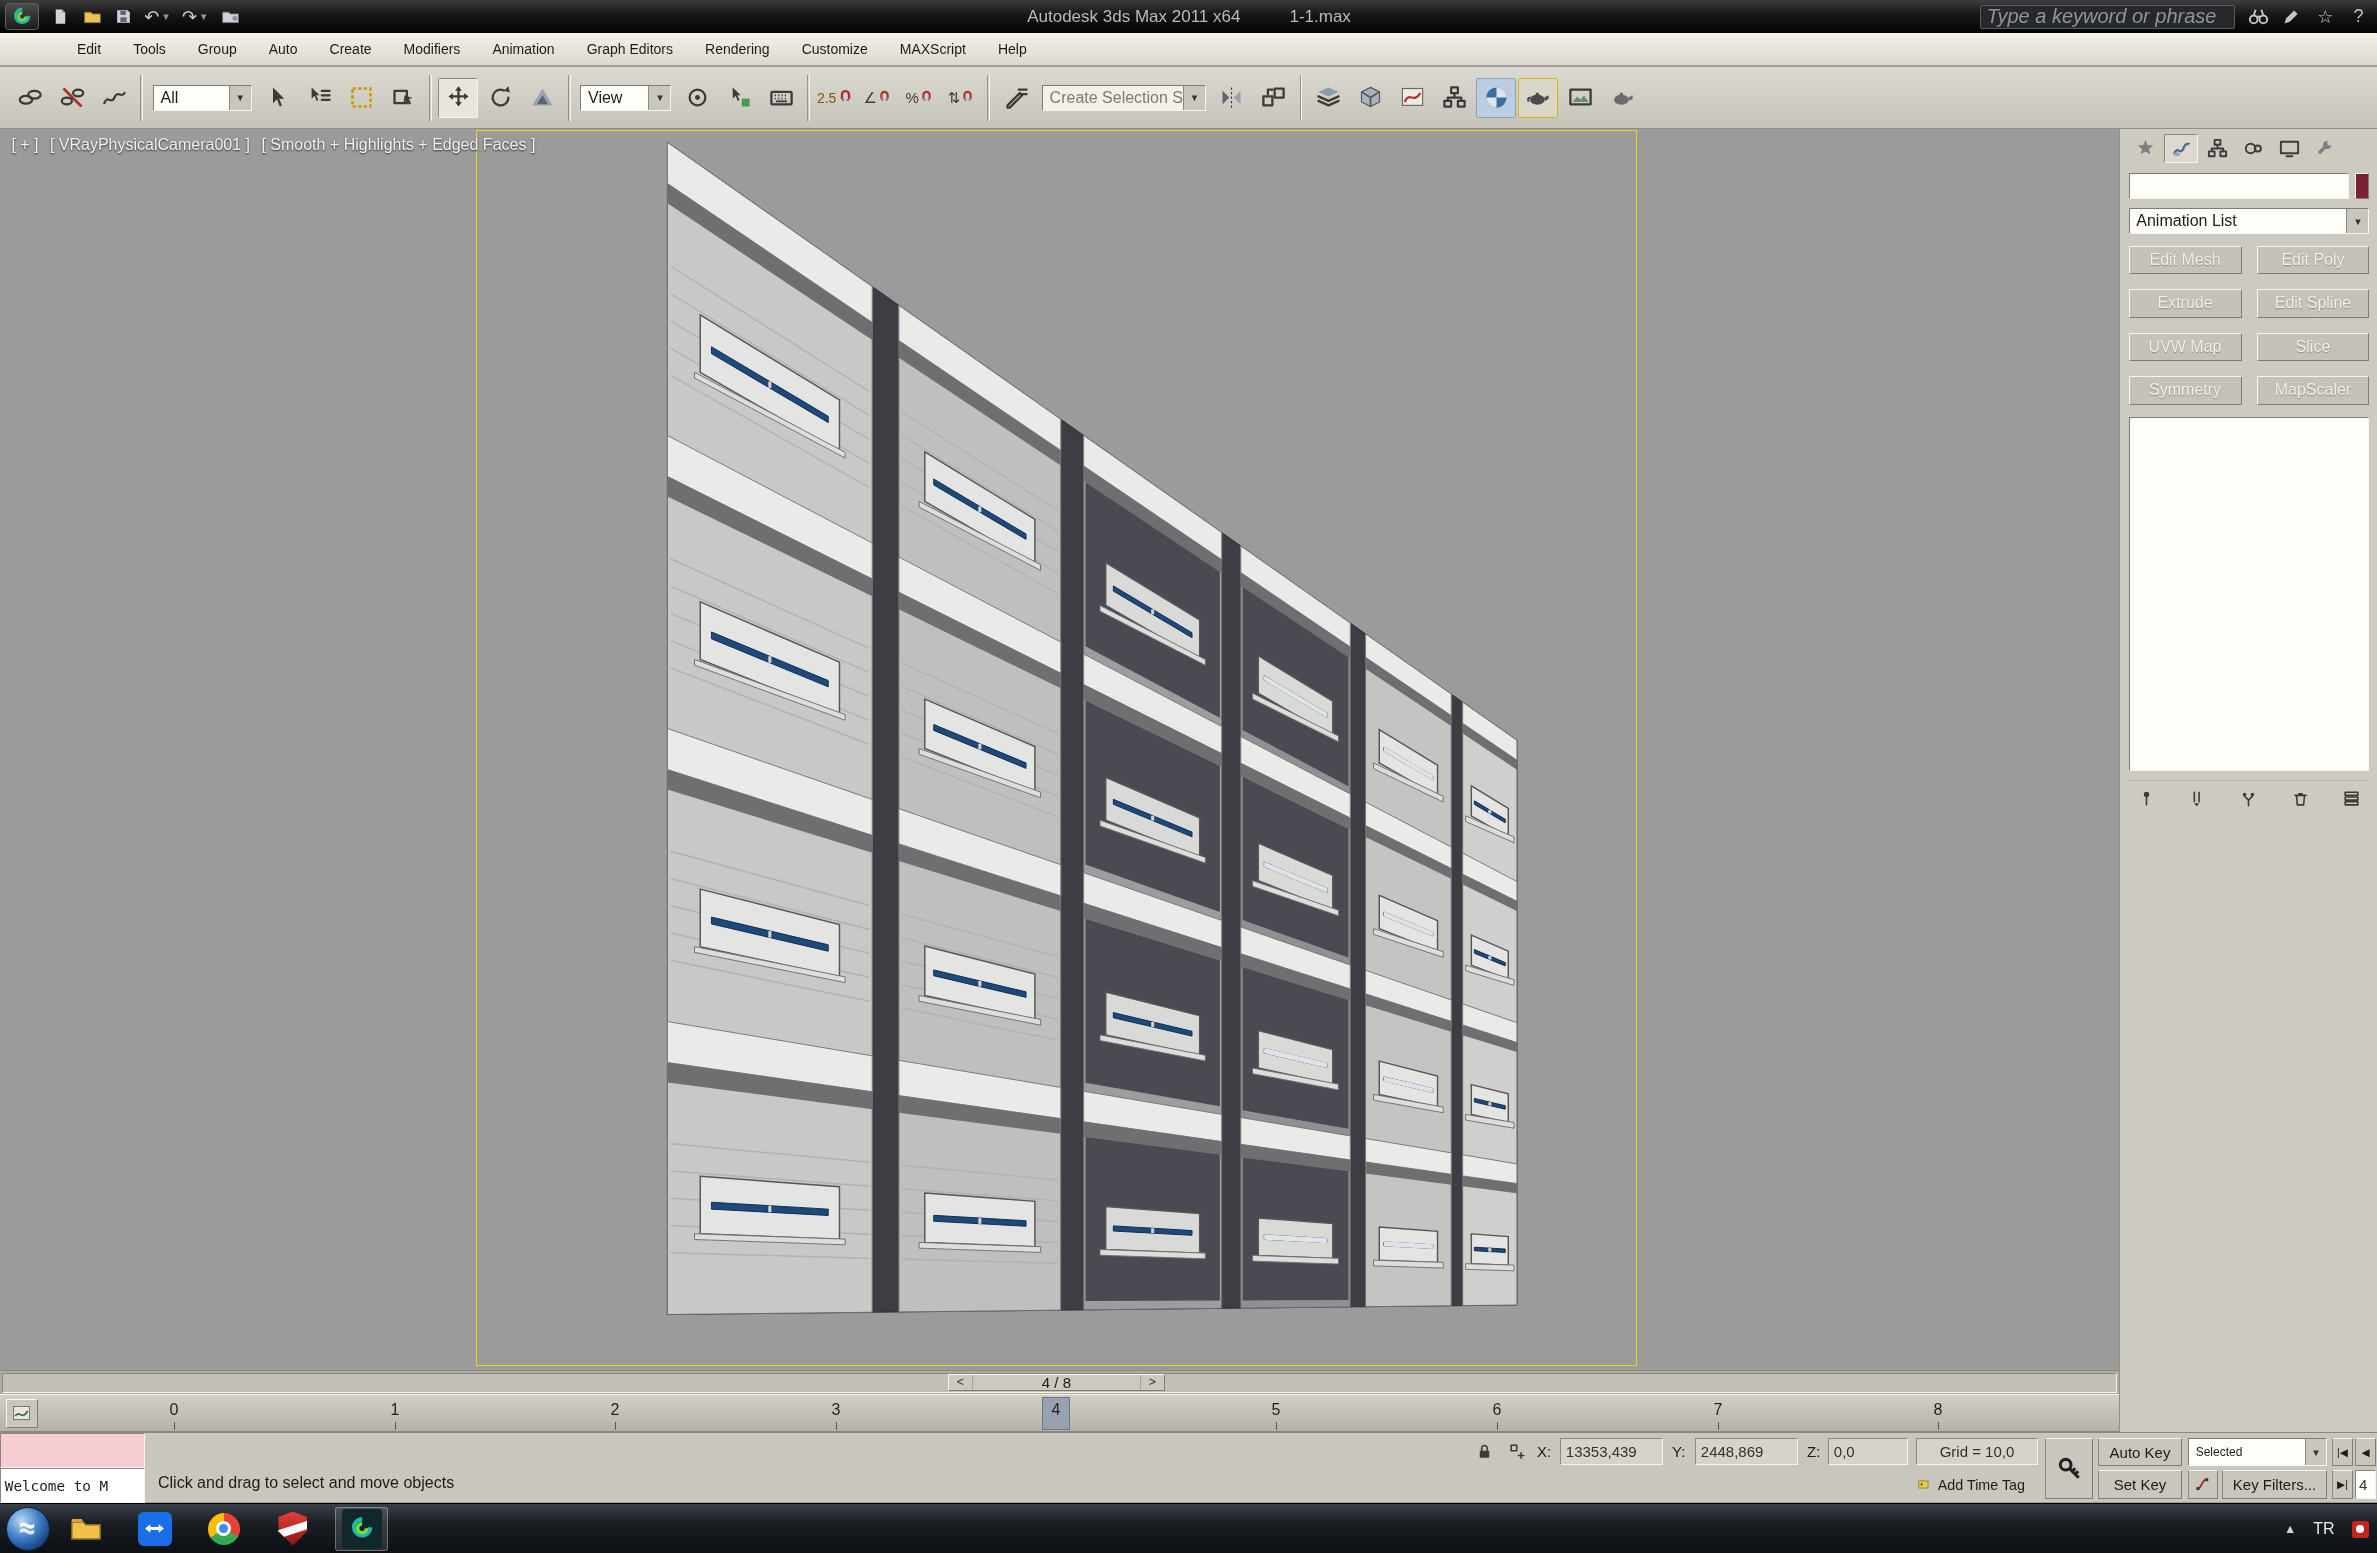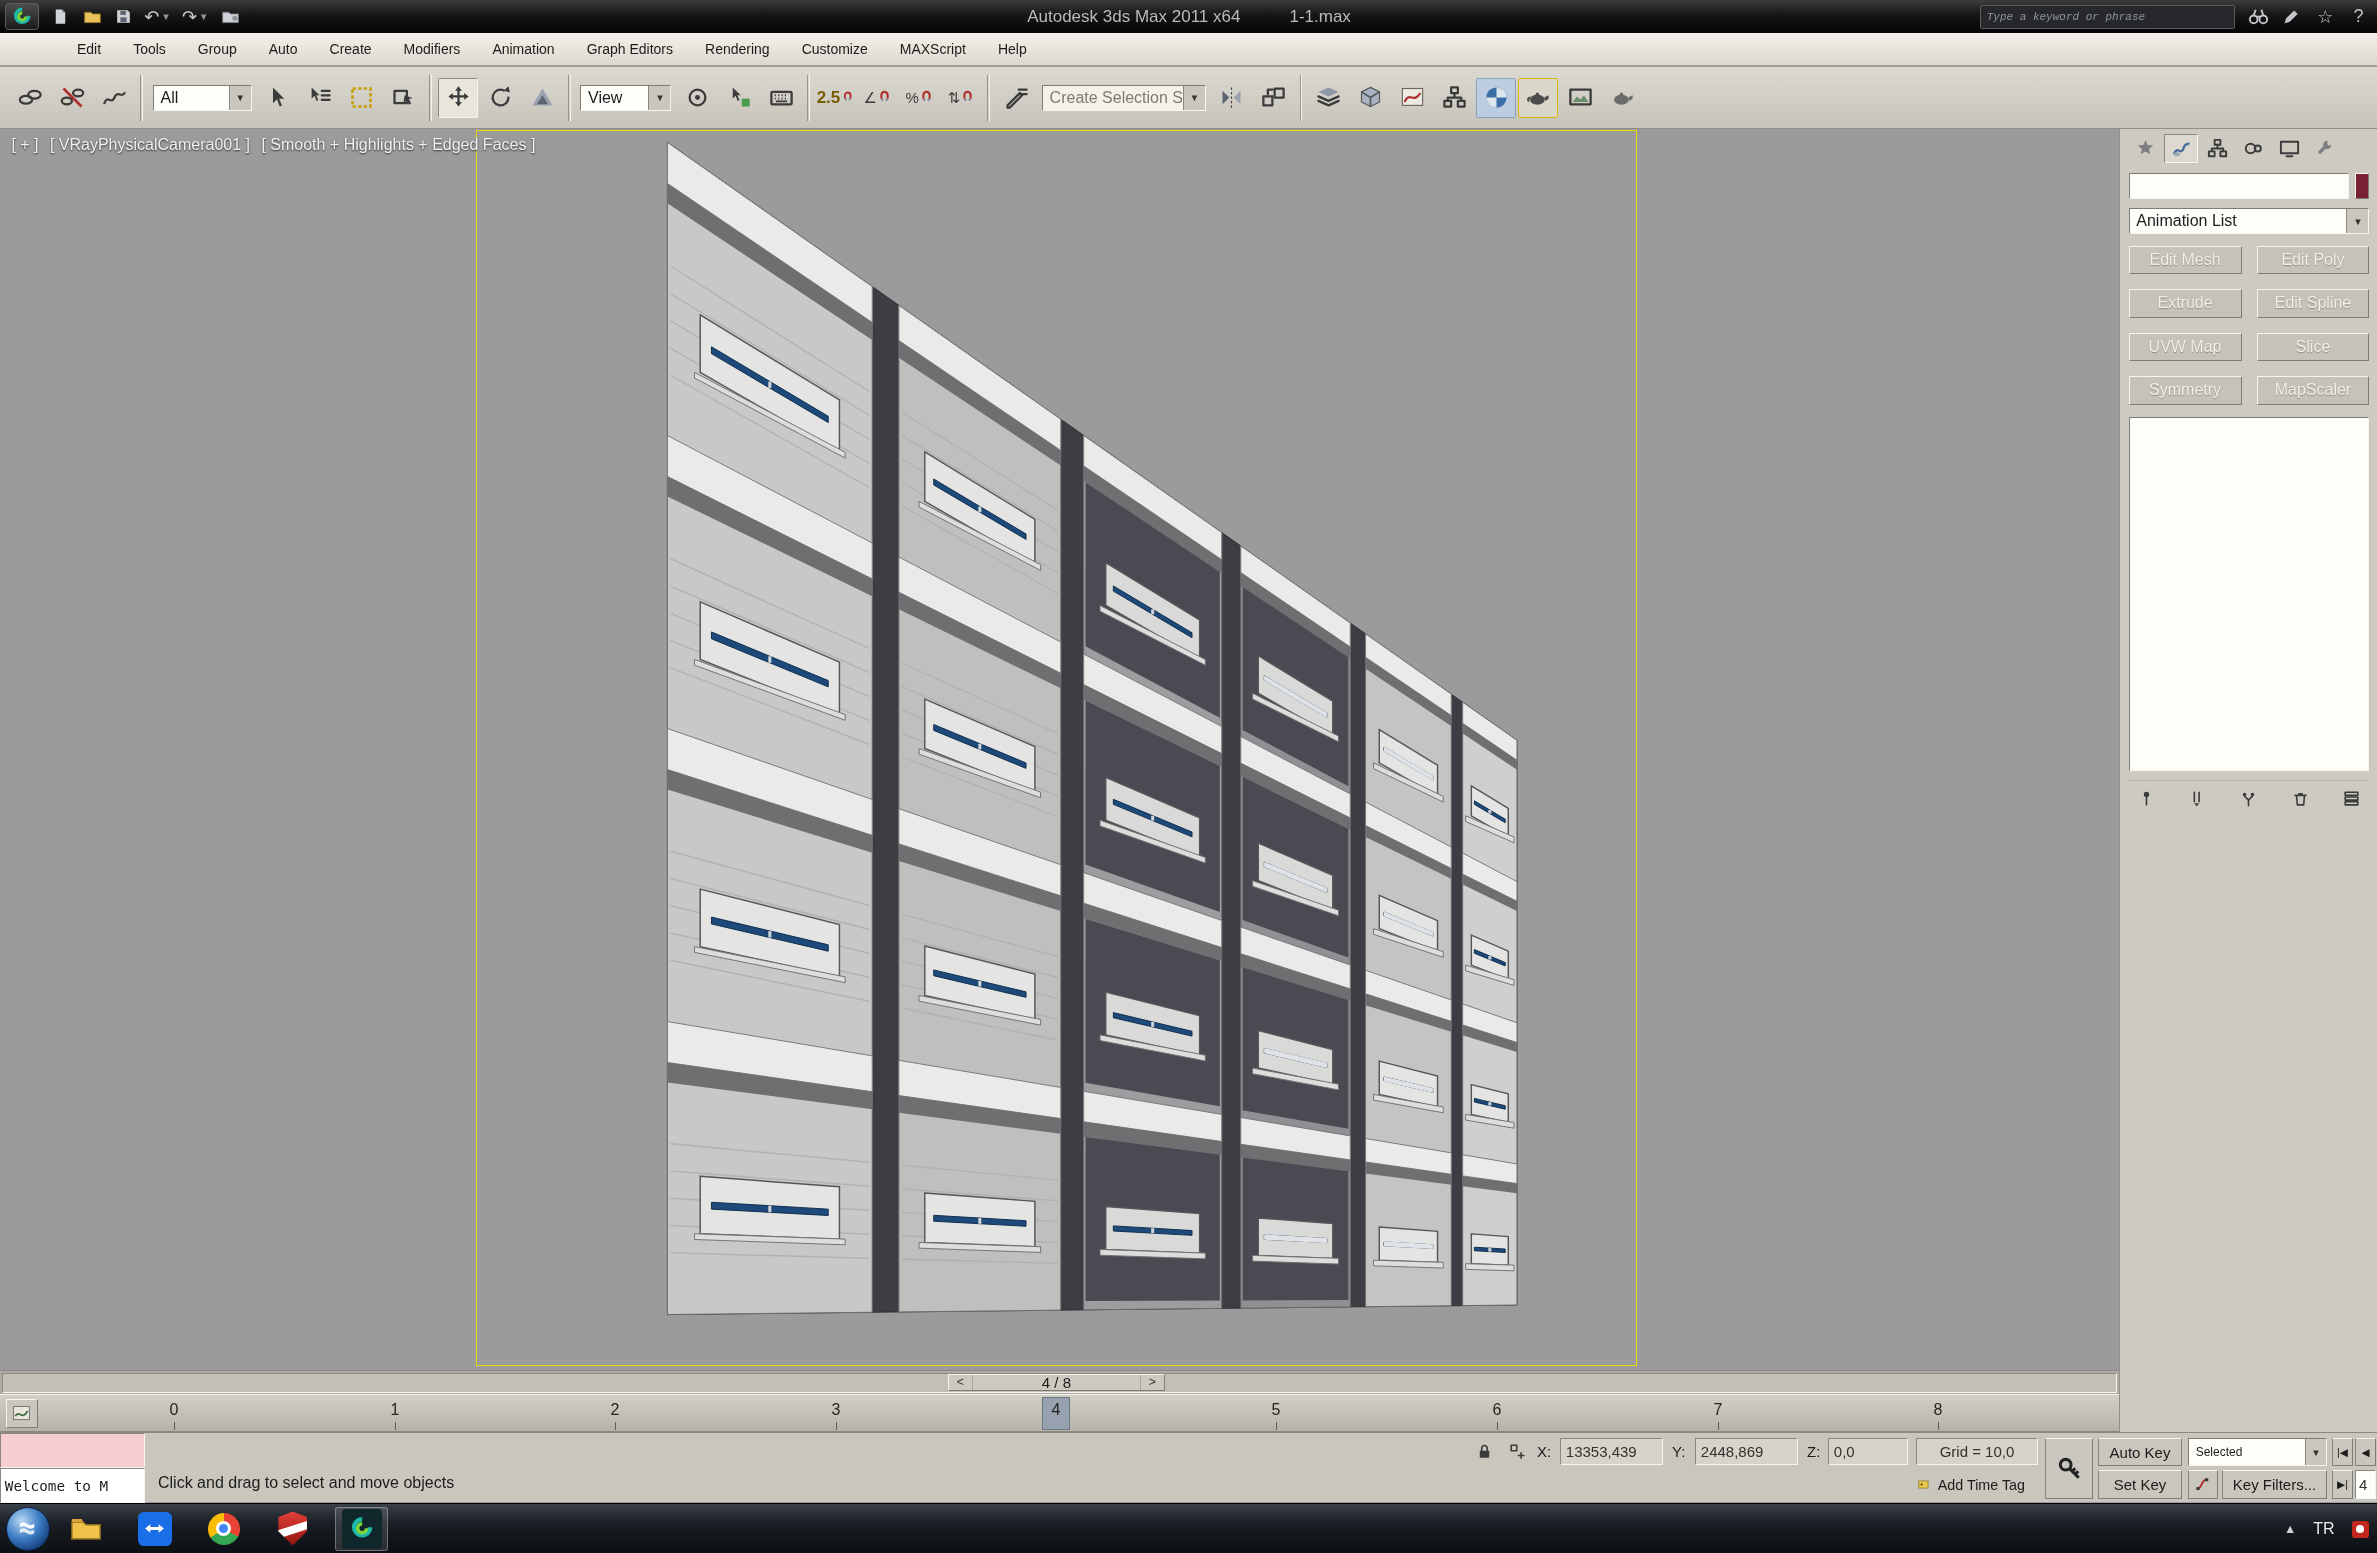--- a/index.html
+++ b/index.html
@@ -9,40 +9,40 @@
 svg{display:block}
 .s{stroke:#3b3b3b;fill:none;stroke-width:2;stroke-linecap:round;stroke-linejoin:round}
 .f{fill:#3b3b3b}
 
 .titlebar{position:absolute;left:0;top:0;width:2378px;height:33px;background:linear-gradient(#3d3d3d,#161616 45%,#040404);display:flex;align-items:center;color:#c3c7cc;z-index:30}
 .appbtn{width:34px;height:27.6px;margin:0 6.7px 0 4.8px;border-radius:3.8px;background:linear-gradient(#4d4d4d,#1a1a1a);border:1px solid #5f5f5f;display:flex;align-items:center;justify-content:center}
 .qbtn{height:27.6px;padding:0 5.7px;display:flex;align-items:center;justify-content:center;color:#c6cacf;font-size:18px}
 .qbtn .ar{font-size:9.5px;color:#8f959b;margin-left:1.9px}
 .win-title{position:absolute;left:0;right:0;top:0;height:33px;display:flex;align-items:center;justify-content:center;gap:49px;color:#b7bbc0;font-size:17px;pointer-events:none}
 .search-wrap{position:absolute;right:143px;top:4.8px;width:255px;height:24px;background:#26282b;border:1px solid #595b5f;border-radius:1.9px;display:flex;align-items:center;padding:0 5.7px}
-.search-wrap input{flex:1;background:transparent;border:none;outline:none;color:#bef264;font-size:11px;font-family:Liberation Mono, monospace}
+.search-wrap input{flex:1;background:transparent;border:none;outline:none;color:#bef264;font-size:20px;font-family:Liberation Sans, sans-serif}
 .search-wrap input::placeholder{color:#8f959b;font-style:italic}
 .ic-right{position:absolute;right:5.7px;top:0;height:33px;display:flex;align-items:center;gap:5.7px}
 .tico{width:27.6px;height:27.6px;display:flex;align-items:center;justify-content:center;color:#c3c7cc;font-size:18px}
 
 .menubar{position:absolute;left:0;top:33px;width:2378px;height:33px;background:linear-gradient(#f4f1ea,#dbd8cf);border-bottom:1px solid #a5a299;display:flex;align-items:center;padding-left:61px;z-index:29}
 .menu-item{padding:0 16px;font-size:14px;height:33px;display:flex;align-items:center;white-space:nowrap}
 
 .toolbar{position:absolute;left:0;top:67px;width:2378px;height:62px;background:linear-gradient(#dcd9d0,#c6c3ba);border-bottom:1px solid #8f8d85;display:flex;align-items:center;padding-left:9.5px;z-index:28}
 .tbtn{width:40px;height:40px;margin:0 1px;display:flex;align-items:center;justify-content:center;border:1px solid transparent;border-radius:1.9px;position:relative}
 .tbtn.active{background:#e8e5da;border-style:solid;border-color:#8a8880 #f6f4ee #f6f4ee #8a8880}
 .tbtn.hl{border:1.9px solid #d8b70b;background:#dad7ca}
 .tbtn.glow{background:#bccde1;border:1px solid #8aa0bc}
 .tsep{width:2.9px;height:46px;margin:0 4.8px;border-left:1px solid #97948c;border-right:1px solid #f6f4ee}
 .combo{height:26px;background:#fdfdfa;border:1px solid;border-color:#7e7c74 #f6f4ee #f6f4ee #7e7c74;display:flex;align-items:center;margin:0 4.8px}
 .combo .val{flex:1;padding:0 6.7px;font-size:16px;white-space:nowrap;overflow:hidden}
 .combo .arr{width:22px;align-self:stretch;background:#c9c6bd;border-left:1px solid #8a8880;display:flex;align-items:center;justify-content:center;font-size:9.5px;color:#333}
 .combo.dis{background:#f3f1ea}
 .combo.dis .val{color:#7c7a72}
-.snaptxt{font-size:17px;font-weight:bold;color:#7a5c00;margin-right:1px}
+.snaptxt{font-size:14px;font-weight:normal;color:#7a5c00;margin-right:1px}
 .glyph-ic{font-size:15px;color:#3b3b3b;line-height:1}
 
 .viewport{position:absolute;left:0;top:128px;width:2119px;height:1241px;background:#9b9b9b;overflow:hidden}
 .vp-label{position:absolute;left:11.4px;top:7.6px;display:flex;gap:11.4px;font-size:16px;color:#f0f0f0;text-shadow:0 1px 1.9px rgba(40,40,40,.95);z-index:5}
 .safe-frame{position:absolute;left:476px;top:1.9px;width:1161px;height:1236px;border:1.9px solid #e9d90b}
 .safe-frame svg{width:100%;height:100%}
 
 .cmdpanel{position:absolute;left:2119px;top:128px;width:259px;height:1304px;background:#cdcac1;border-left:1px solid #918f87;padding:5.7px 8.6px 0 8.6px;z-index:20}
 .cp-tabs{display:flex;gap:1.9px;margin-bottom:9.5px}
 .cp-tab{width:34px;height:29.5px;display:flex;align-items:center;justify-content:center;border:1px solid transparent}

